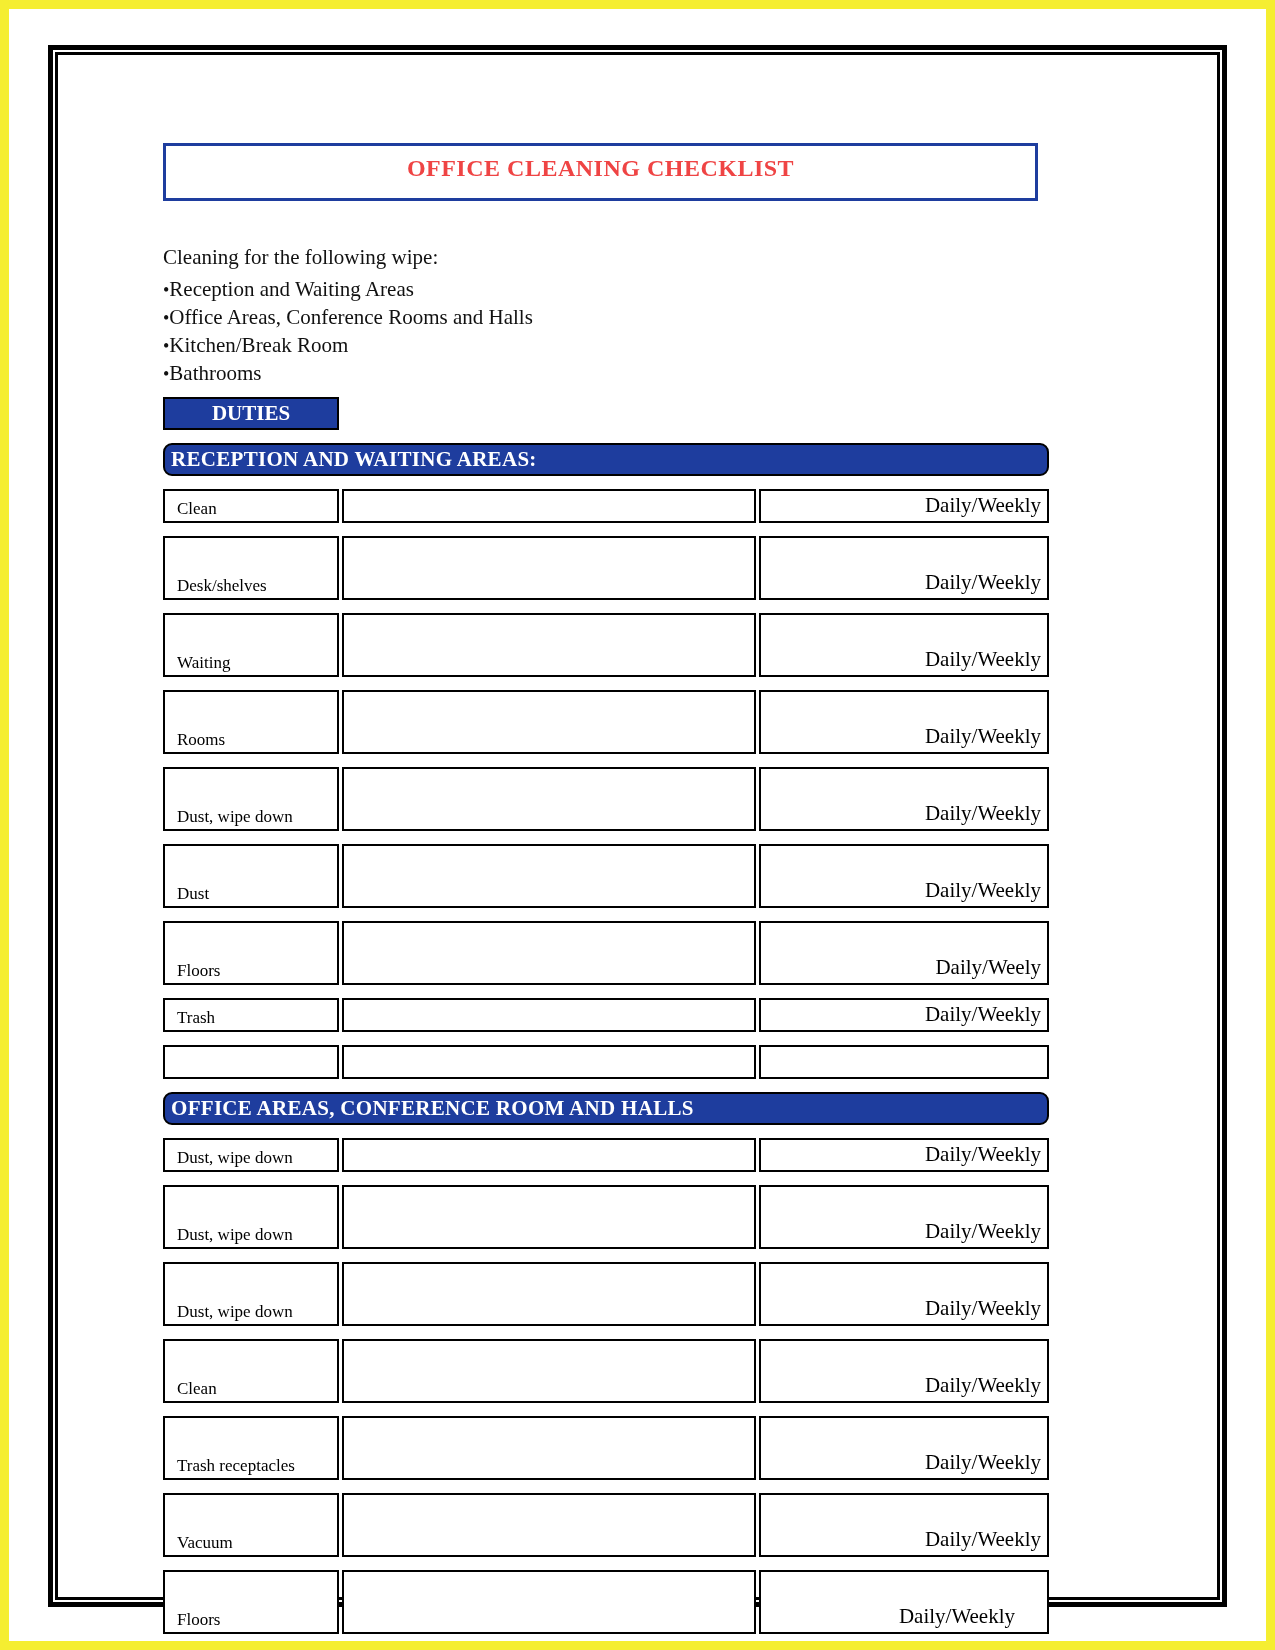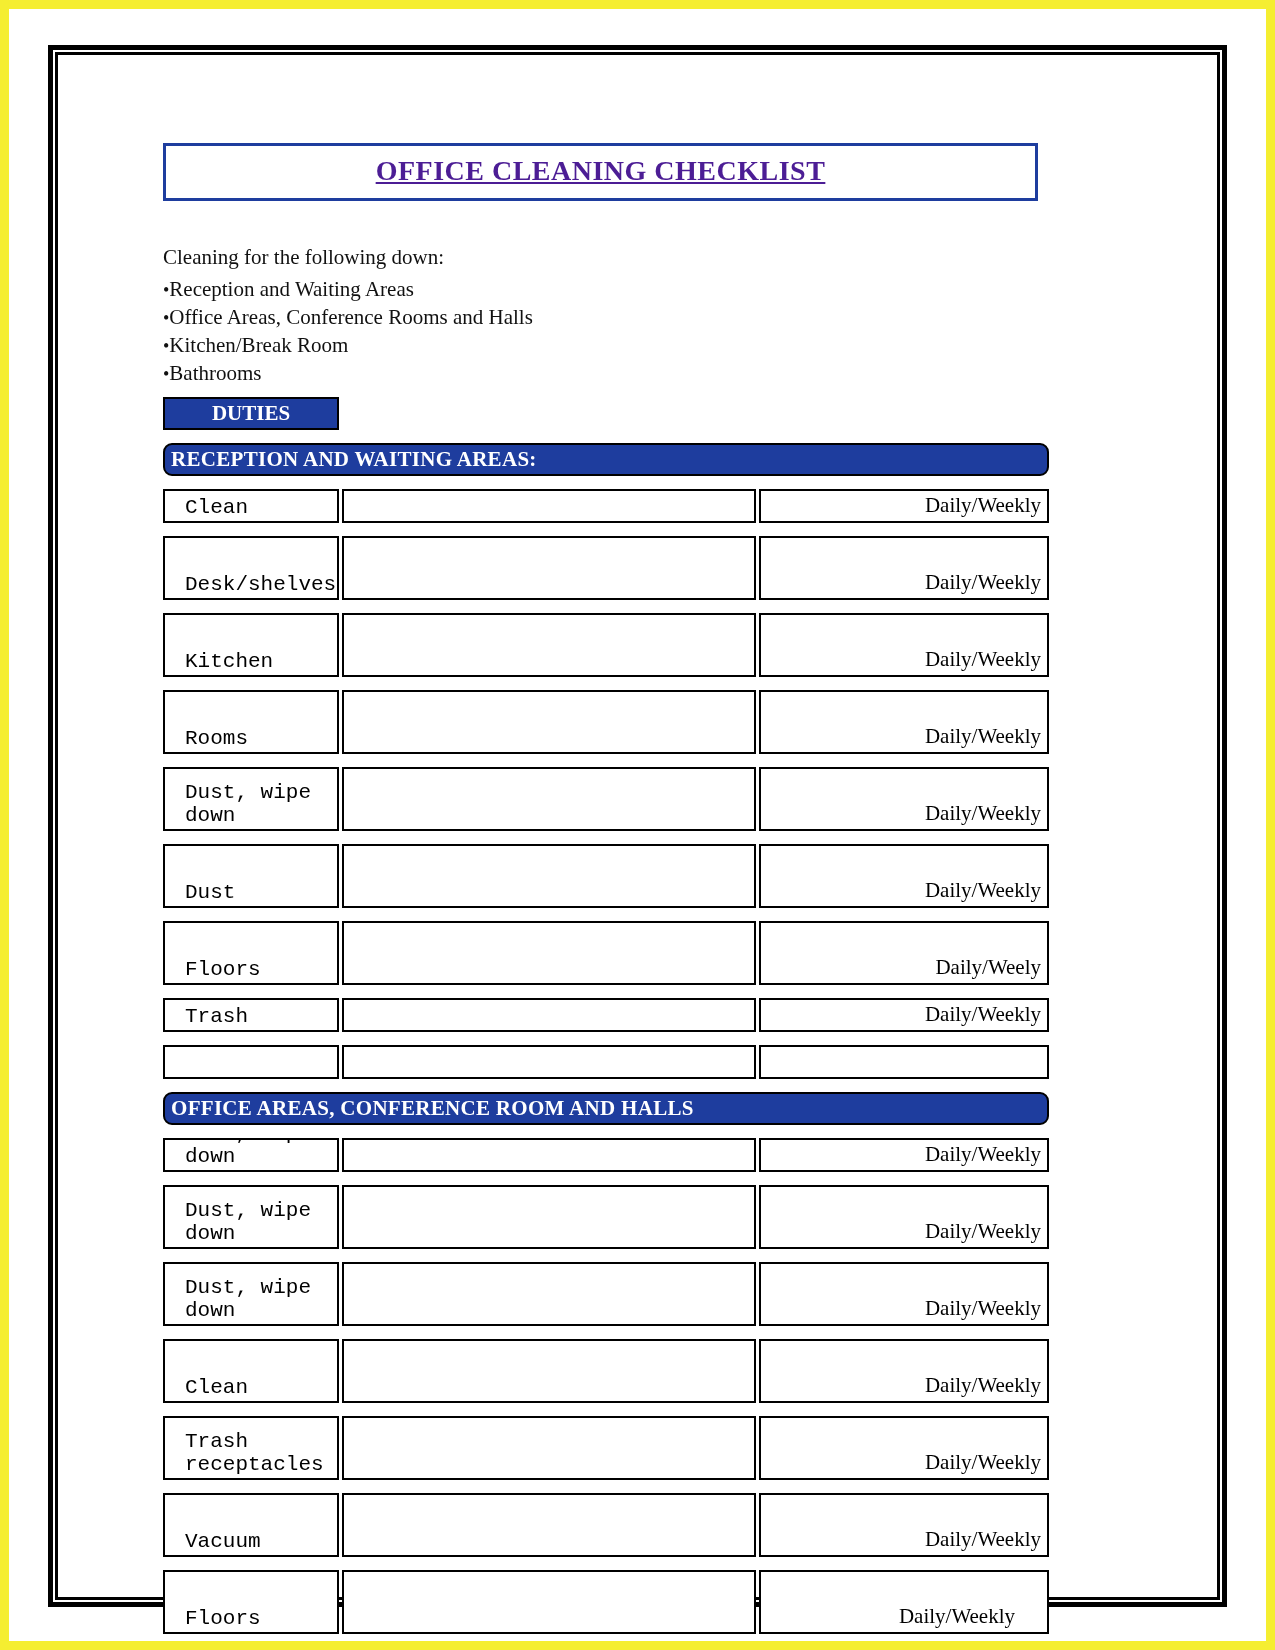--- a/index.html
+++ b/index.html
@@ -27,23 +27,22 @@
   .content { padding:88px 0 0 105px; }
 
   .title-box {
     width:875px; height:58px;
     border:3px solid var(--blue, #1e3d9e);
     display:flex; justify-content:center; align-items:flex-start;
     padding-top:9px;
     background:#fff;
   }
   .title {
-    font-size:28px; font-weight:bold; letter-spacing:0.5px;
-    text-decoration:underline;
-    color:#4c1d95;
+    font-size:24px; font-weight:bold; letter-spacing:0.5px;
+    color:#ef4444;
   }
 
   .intro { margin-top:44px; font-size:21px; color:#111; }
 
   .areas { list-style:none; margin-top:6px; }
   .areas li {
     font-size:21px; line-height:27px; color:#111;
   }
   .areas li::before { content:"\2022 "; font-size:18px; }
 
@@ -65,38 +64,38 @@
     color:#fff;
     font-weight:bold;
     font-size:21px;
   }
   .header-row .cell { height:33px; justify-content:center; align-items:center; }
   .section-row .cell { height:33px; width:886px; justify-content:flex-start; align-items:center; padding-left:6px; letter-spacing:0.3px;border-radius:9px; }
 
   .data-row.short .cell { height:34px; }
   .data-row.tall  .cell { height:64px; }
 
-  .duty-cell  { align-items:flex-end; justify-content:flex-start; padding:1px 3px 2px 20px; font-size:21px; color:#000;font-family:Liberation Mono, monospace; }
+  .duty-cell  { align-items:flex-end; justify-content:flex-start; padding:1px 3px 2px 12px; font-size:17px; color:#000; }
   .desc-cell  { }
   .freq-cell  { align-items:flex-end; justify-content:flex-end; padding:1px 6px 3px 7px; font-size:21px; color:#000; }
   .data-row.freq-pad .freq-cell { padding-right:32px; }
 </style>
 </head>
 <body>
 
 <div class="page">
   <div class="frame-outer">
     <div class="frame-inner">
       <div class="content">
 
         <div class="title-box">
           <span class="title">OFFICE CLEANING CHECKLIST</span>
         </div>
 
-        <p class="intro">Cleaning for the following down:</p>
+        <p class="intro">Cleaning for the following wipe:</p>
 
         <ul class="areas" id="areas-list">
             <li>Reception and Waiting Areas</li>
             <li>Office Areas, Conference Rooms and Halls</li>
             <li>Kitchen/Break Room</li>
             <li>Bathrooms</li>
           </ul>
 
         <div class="ctable">
           <div class="row header-row">
@@ -110,21 +109,21 @@
                 <div class="cell col-duty duty-cell">Clean</div>
                 <div class="cell col-desc desc-cell"></div>
                 <div class="cell col-freq freq-cell">Daily/Weekly</div>
               </div>
               <div class="row data-row tall">
                 <div class="cell col-duty duty-cell">Desk/shelves</div>
                 <div class="cell col-desc desc-cell"></div>
                 <div class="cell col-freq freq-cell">Daily/Weekly</div>
               </div>
               <div class="row data-row tall">
-                <div class="cell col-duty duty-cell">Kitchen</div>
+                <div class="cell col-duty duty-cell">Waiting</div>
                 <div class="cell col-desc desc-cell"></div>
                 <div class="cell col-freq freq-cell">Daily/Weekly</div>
               </div>
               <div class="row data-row tall">
                 <div class="cell col-duty duty-cell">Rooms</div>
                 <div class="cell col-desc desc-cell"></div>
                 <div class="cell col-freq freq-cell">Daily/Weekly</div>
               </div>
               <div class="row data-row tall">
                 <div class="cell col-duty duty-cell">Dust, wipe down</div>

